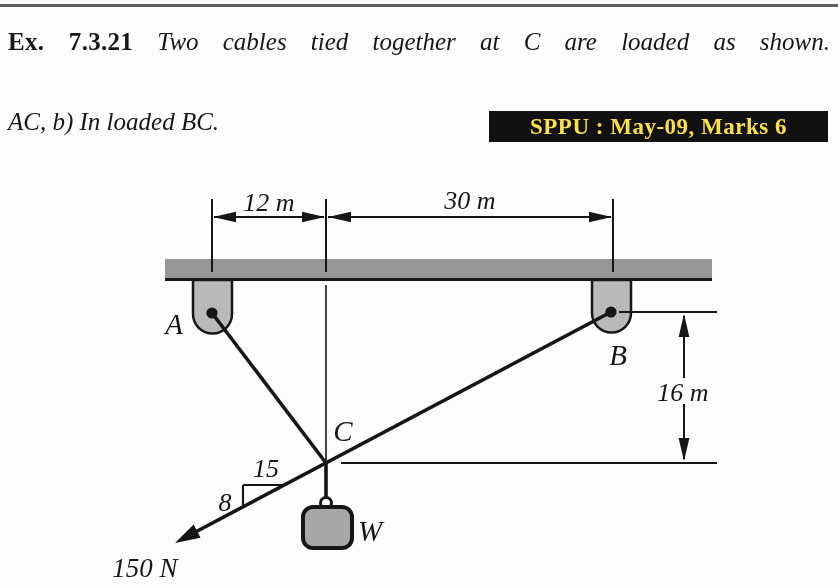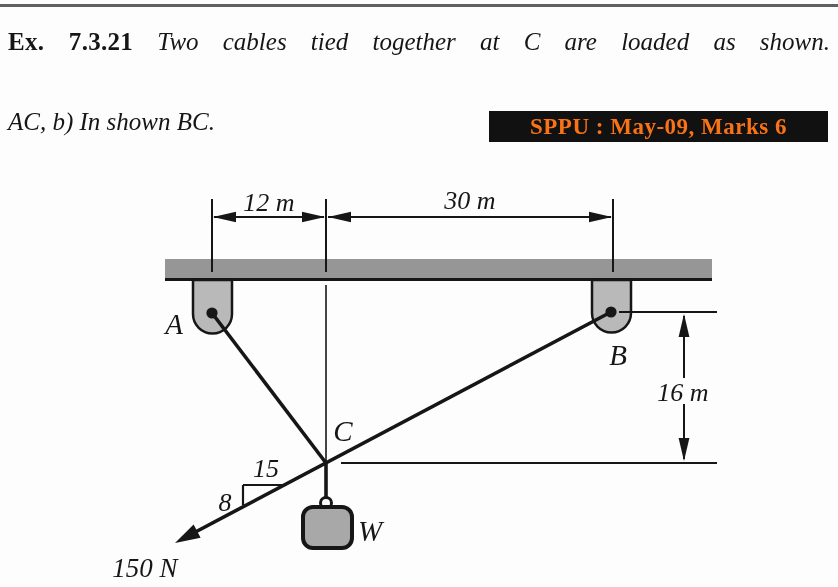--- a/index.html
+++ b/index.html
@@ -28,23 +28,23 @@
 <div class="page">
 
   <div class="top-rule"></div>
 
   <div class="ptext line1 jline">
     <span class="exlabel">Ex. 7.3.21</span>
     <span class="it">Two cables tied together at C are loaded as shown.</span>
   </div>
 
 
-  <div class="ptext line3 it">AC, b) In shown BC.</div>
+  <div class="ptext line3 it">AC, b) In loaded BC.</div>
 
-  <div class="badge" style="background:#111111;color:#f97316;">SPPU : May-09, Marks 6</div>
+  <div class="badge" style="background:#111111;color:#fde047;">SPPU : May-09, Marks 6</div>
 
   <svg width="838" height="587" viewBox="0 0 838 587" style="position:absolute;left:0;top:0;">
 
     <rect x="165" y="259" width="547" height="19" fill="#969696"></rect>
     <line x1="165" y1="279.5" x2="712" y2="279.5" stroke="#161616" stroke-width="3.2"></line>
 
     <line x1="212" y1="199" x2="212" y2="272" stroke="#161616" stroke-width="2"></line>
     <line x1="326" y1="199" x2="326" y2="272" stroke="#161616" stroke-width="2"></line>
     <line x1="613" y1="199" x2="613" y2="272" stroke="#161616" stroke-width="2"></line>
 

